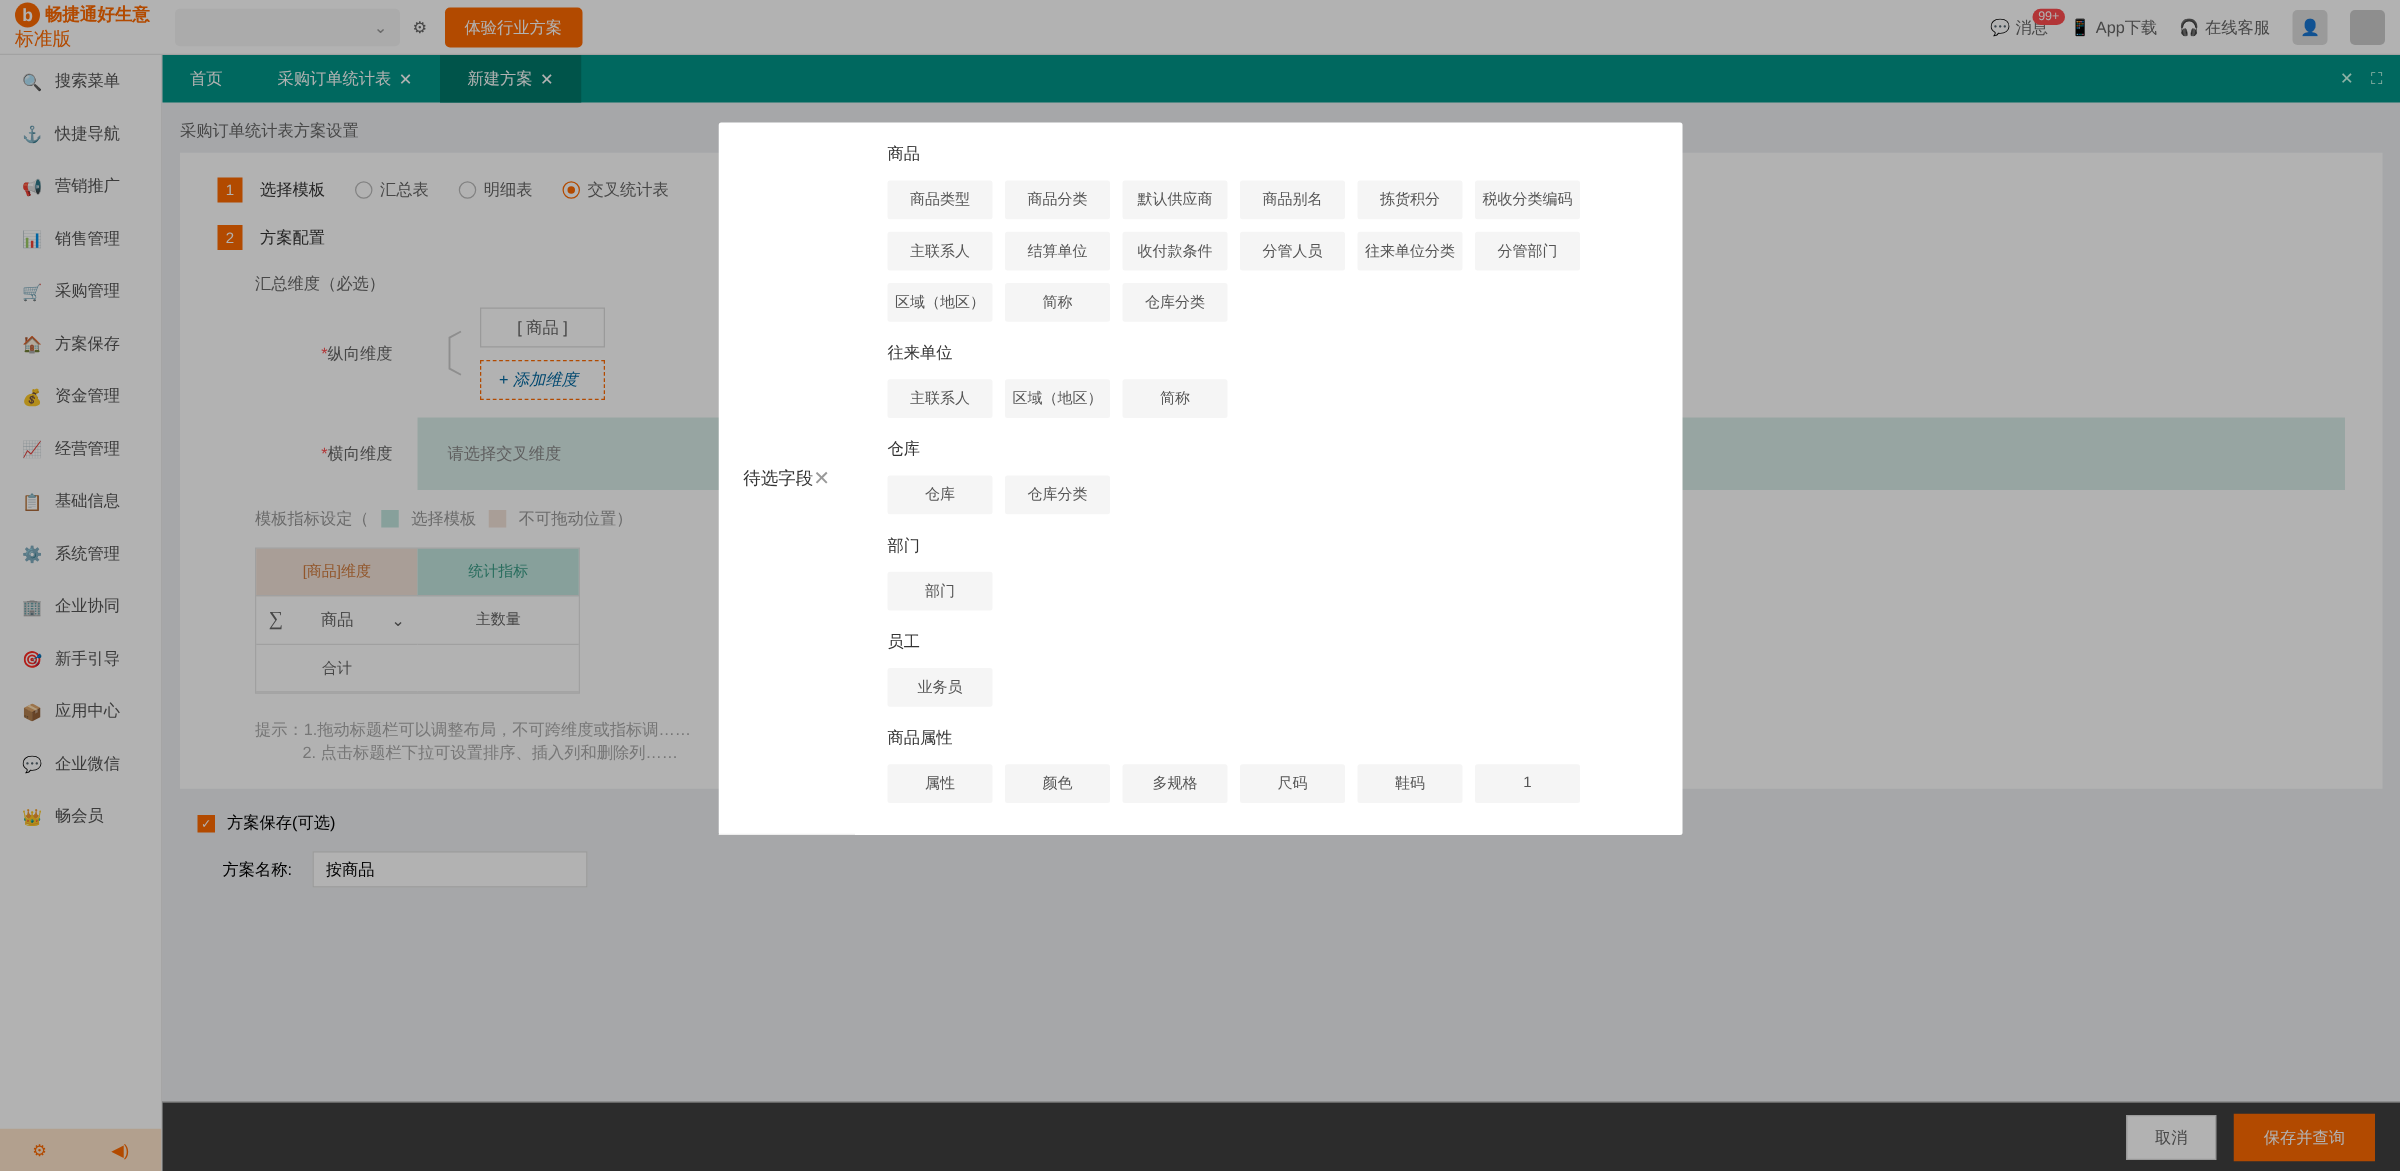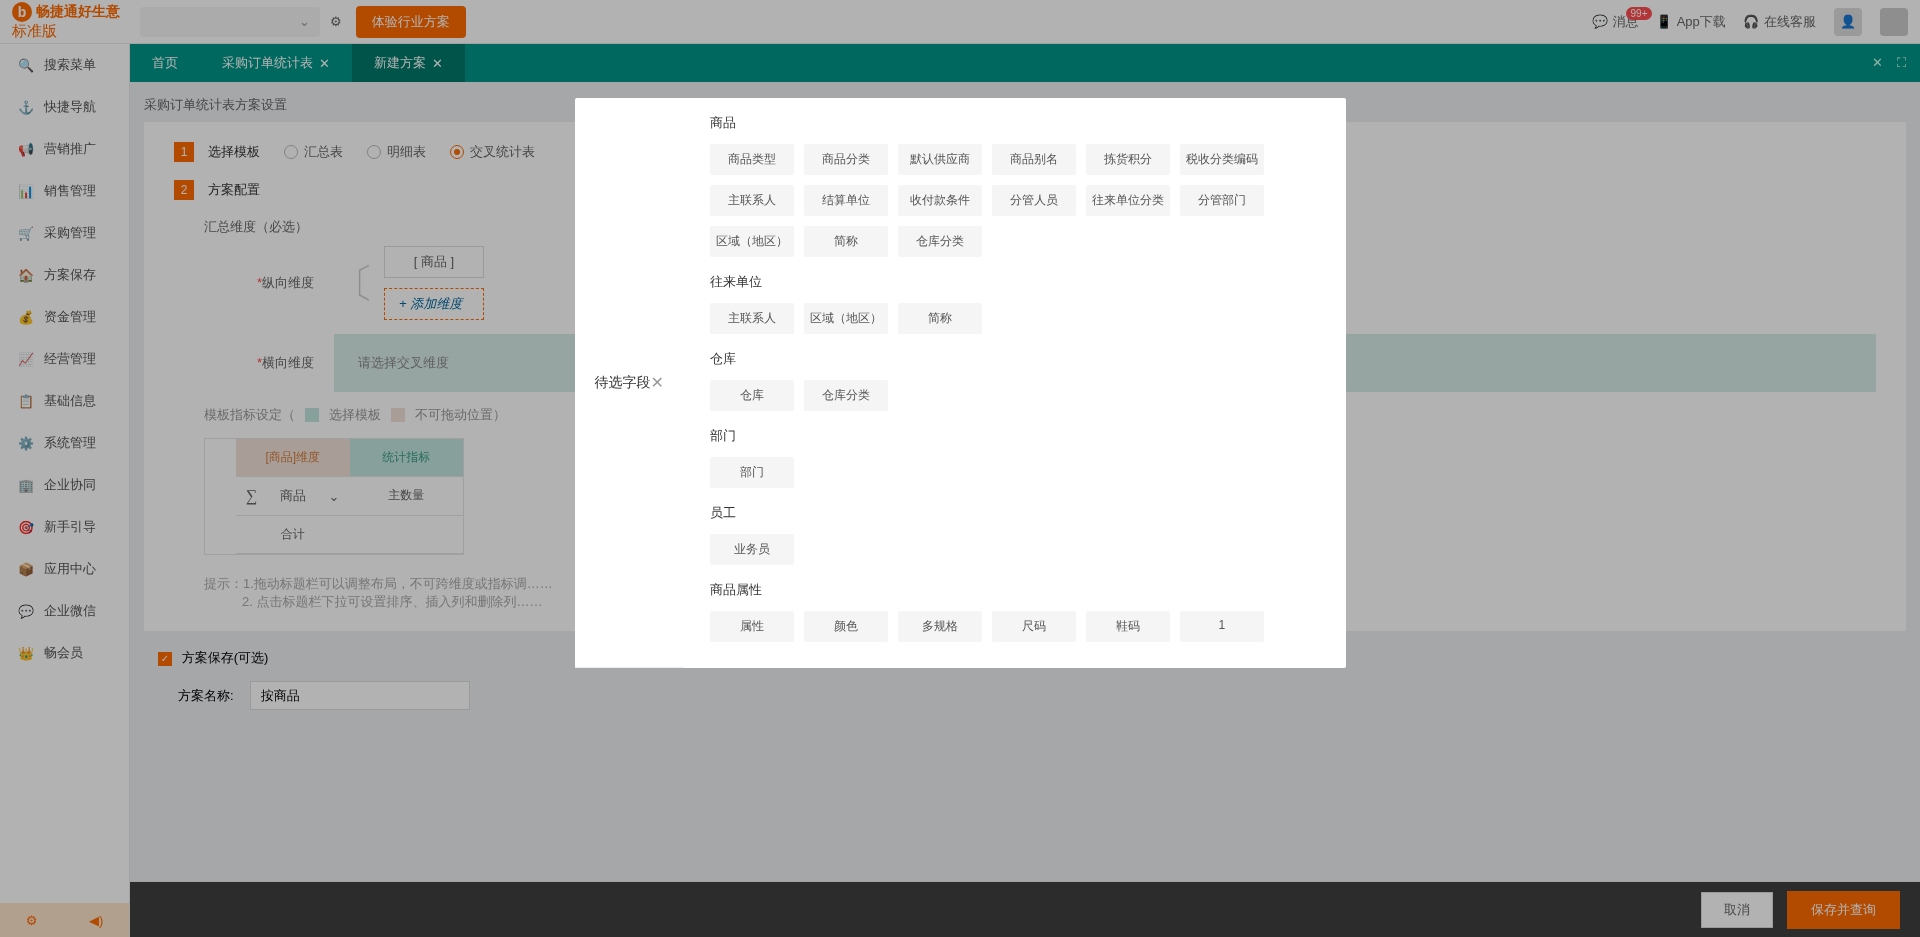--- a/index.html
+++ b/index.html
@@ -61,21 +61,21 @@
     .chip-area { display: flex; flex-direction: column; gap: 10px; }
     .chip { background: #fff; border: 1px solid #ddd; padding: 6px 16px; color: #666; display: flex; align-items: center; justify-content: center; min-width: 100px; }
     .add-dim { color: #0369a1; border: 1px dashed #ff6a00; padding: 6px 14px; background: #fff; cursor: pointer; font-style: italic; }
     .cross-dim-box { flex: 1; background: #d9ede9; padding: 20px 24px; color: #888; }
     
     .indicator-hint { color: #999; display: flex; align-items: center; gap: 10px; margin: 14px 0 14px 30px; font-size: 12px; }
     .swatch { width: 14px; height: 14px; display: inline-block; }
     .swatch.drag { background: #c2e6df; }
     .swatch.nodrag { background: #f3e2d8; }
     
-    .grid-table { margin-left: 30px; border: 1px solid #e5e5e5; width: 260px; padding-left: 31px; }
+    .grid-table { margin-left: 30px; border: 1px solid #e5e5e5; width: 260px; }
     .grid-row { display: flex; }
     .grid-cell { flex: 1; padding: 10px; text-align: center; border-bottom: 1px solid #e5e5e5; color: #666; font-size: 12px; }
     .grid-cell.head1 { background: #f3e2d8; color: #d07c3e; }
     .grid-cell.head2 { background: #c2e6df; color: #3a9c86; }
     .grid-cell .dd { display: flex; align-items: center; justify-content: space-between; }
     .sigma { font-family: serif; font-size: 16px; }
     
     .tips-area { color: #aaa; font-size: 12px; margin: 20px 0 0 30px; }
     
     .save-section { margin: 18px 0 0 14px; }

